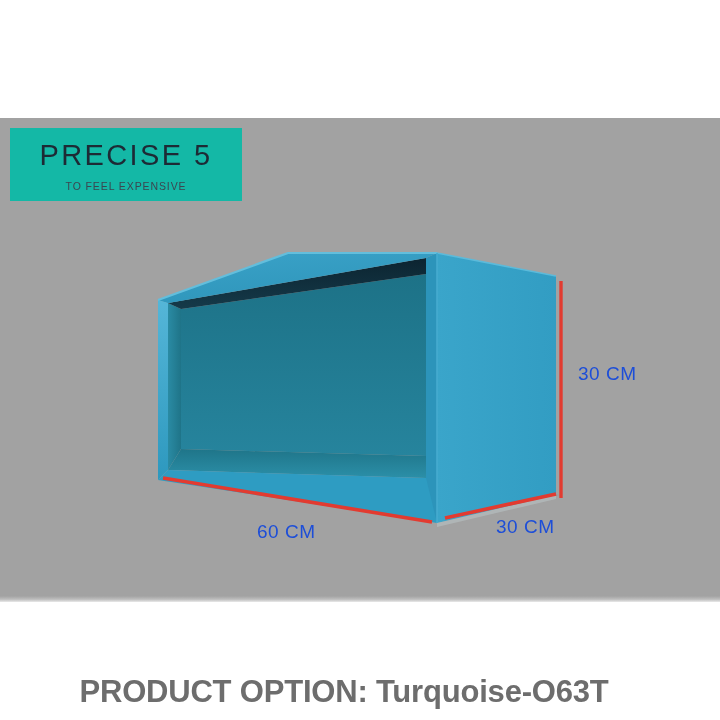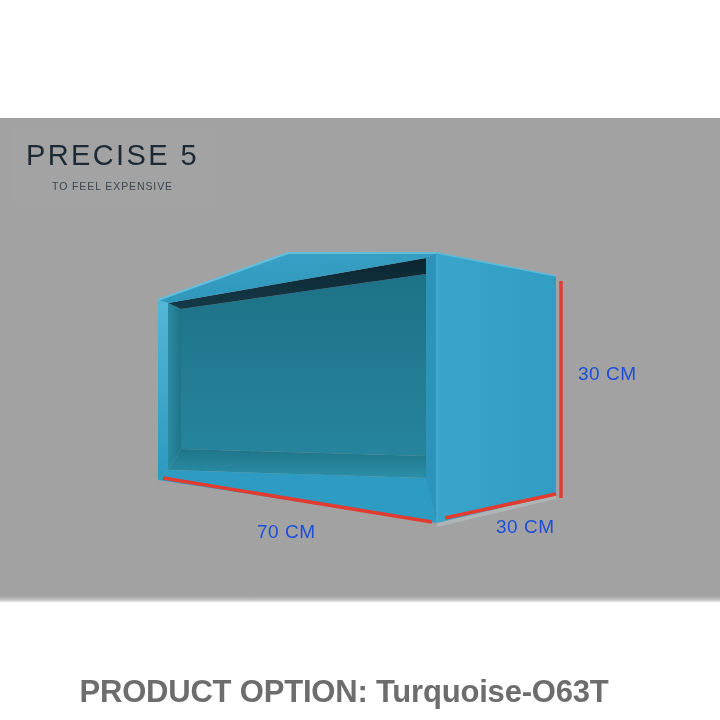--- a/index.html
+++ b/index.html
@@ -37,23 +37,23 @@
     left:0; right:0; bottom:0;
     height:6px;
     background: linear-gradient(to bottom, #a2a2a2 0%, #bdbdbd 55%, #e9e9e9 100%);
   }
 
   
   .brand-plaque {
     position: absolute;
     left: 10px;
     top: 128px;
-    width: 205px;
+    width: 232px;
     height: 73px;
-    background: #a3a3a3;
+    background: #14b8a6;
     display: flex;
     flex-direction: column;
     align-items: center;
     justify-content: center;
     box-sizing: border-box;
     padding-top: 4px;
   }
   .brand-name {
     font-family: "Liberation Sans", sans-serif;
     font-size: 29px;
@@ -205,20 +205,20 @@
       <line x1="445" y1="400" x2="556" y2="376" stroke="#e23b30" stroke-width="3.6" stroke-linecap="butt"></line>
     </g>
   </svg>
 
   <div class="brand-plaque">
     <div class="brand-name">PRECISE 5</div>
     <div class="brand-tagline">TO FEEL EXPENSIVE</div>
   </div>
 
   <div class="dim-label dim-height">30 CM</div>
-  <div class="dim-label dim-width">70 CM</div>
+  <div class="dim-label dim-width">60 CM</div>
   <div class="dim-label dim-depth">30 CM</div>
 
   <div class="caption-bar">
     <div class="caption-text">PRODUCT OPTION: Turquoise-O63T</div>
   </div>
 
 </div>
 
 </body></html>

